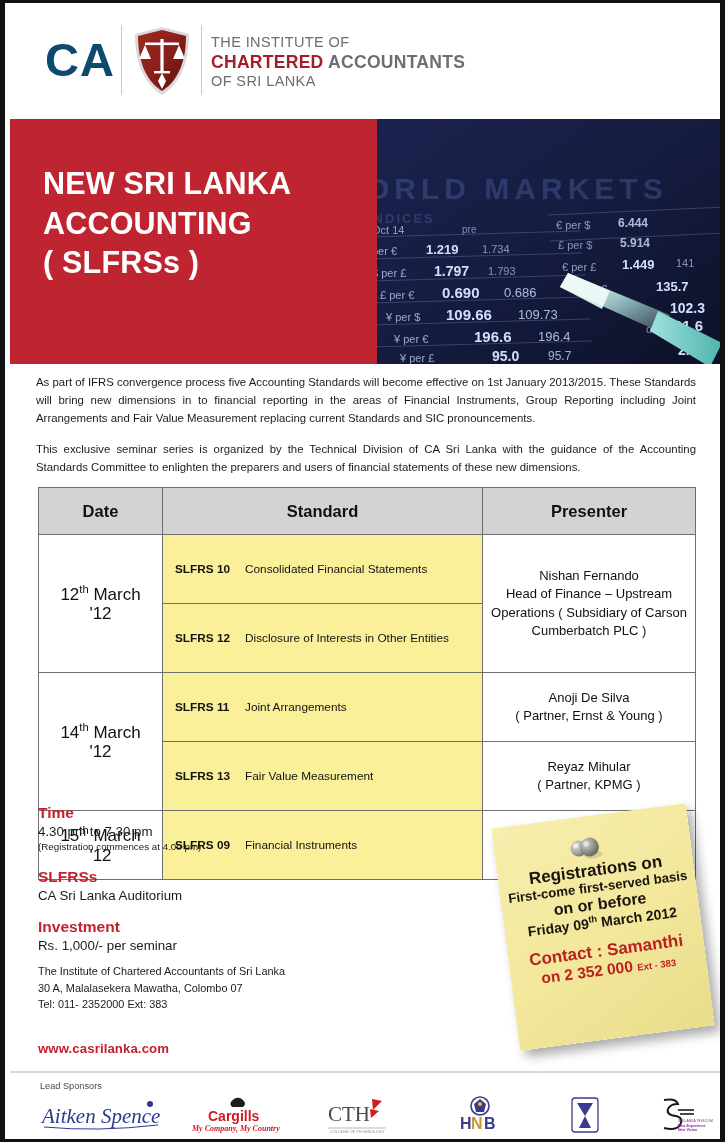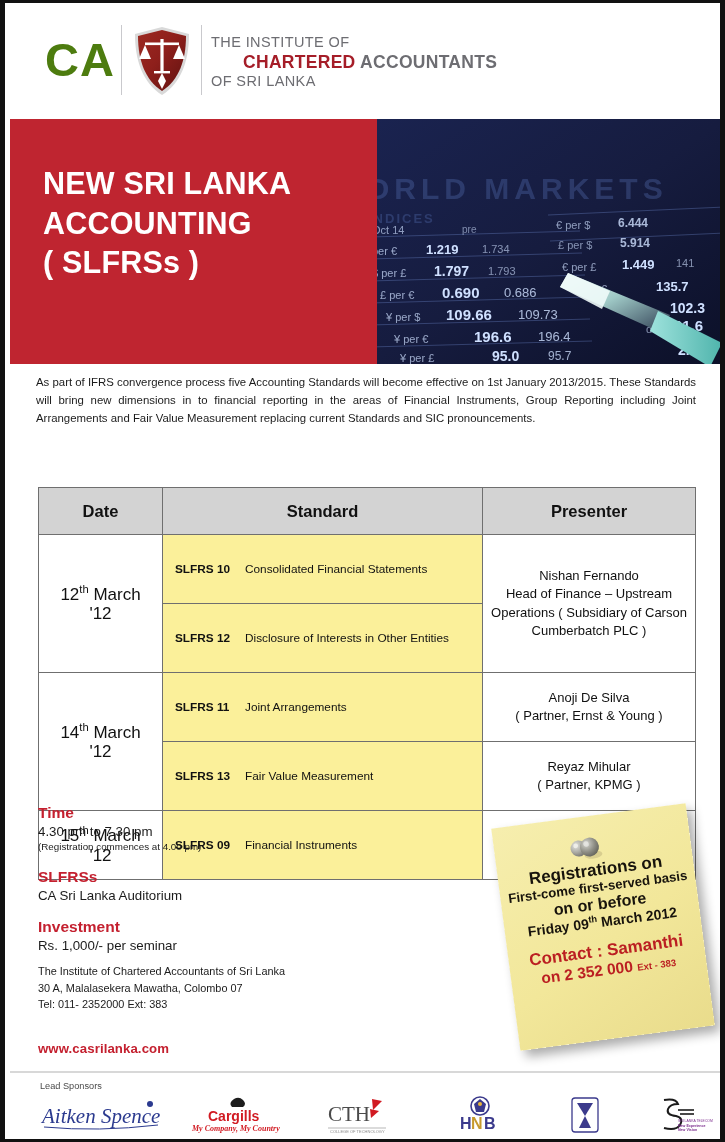--- a/index.html
+++ b/index.html
@@ -17,38 +17,38 @@
     border-bottom:3px solid #111;
   }
 
   
   .header{
     position:absolute;left:0;top:0;width:715px;height:112px;
     background:#fff;
   }
   .logo-ca{
     position:absolute;left:40px;top:33px;
-    font-size:47px;font-weight:bold;color:#4d7c0f;
+    font-size:47px;font-weight:bold;color:#0c4a6e;
     letter-spacing:1px;line-height:1;
     font-family:"Liberation Sans",sans-serif;
   }
   .logo-divider{
     position:absolute;top:22px;width:1px;height:70px;background:#c9c9cd;
   }
   .div1{left:116px;}
   .div2{left:196px;}
   .shield-wrap{
     position:absolute;left:126px;top:22px;width:62px;height:72px;
   }
   .inst-text{
     position:absolute;left:206px;top:31px;
     line-height:1.22;
   }
   .inst-l1{font-size:14.5px;color:#6d6d72;letter-spacing:.4px;}
-  .inst-l2{font-size:17.5px;letter-spacing:.3px;font-weight:bold;margin-left:32px;}
+  .inst-l2{font-size:17.5px;letter-spacing:.3px;font-weight:bold;}
   .inst-l2 .ch{color:#a51d28;}
   .inst-l2 .ac{color:#6d6d72;font-weight:bold;}
   .inst-l3{font-size:14.5px;color:#6d6d72;letter-spacing:.4px;}
 
   
   .hero{position:absolute;left:5px;top:116px;width:715px;height:245px;}
   .hero-red{
     position:absolute;left:0;top:0;width:367px;height:245px;
     background:#bf2530;z-index:3;
   }
@@ -271,20 +271,21 @@
       <div class="hero-title">
         <div>NEW SRI LANKA</div>
         <div>ACCOUNTING</div>
         <div>( SLFRSs )</div>
       </div>
     </div>
   </div>
 
   <div class="intro">
     <p>As part of IFRS convergence process five Accounting Standards will become effective on 1st January 2013/2015. These Standards will bring new dimensions in to financial reporting in the areas of Financial Instruments, Group Reporting including Joint Arrangements and Fair Value Measurement replacing current Standards  and SIC pronouncements.</p>
+    <p>This exclusive seminar series is organized by the Technical Division of CA Sri Lanka with the guidance of the Accounting Standards Committee to enlighten the preparers and users of financial statements of these new dimensions.</p>
   </div>
 
   <table class="tbl">
     <colgroup>
         <col class="c-date">
         <col class="c-std">
         <col class="c-pres">
       </colgroup>
     <thead>
       <tr>

